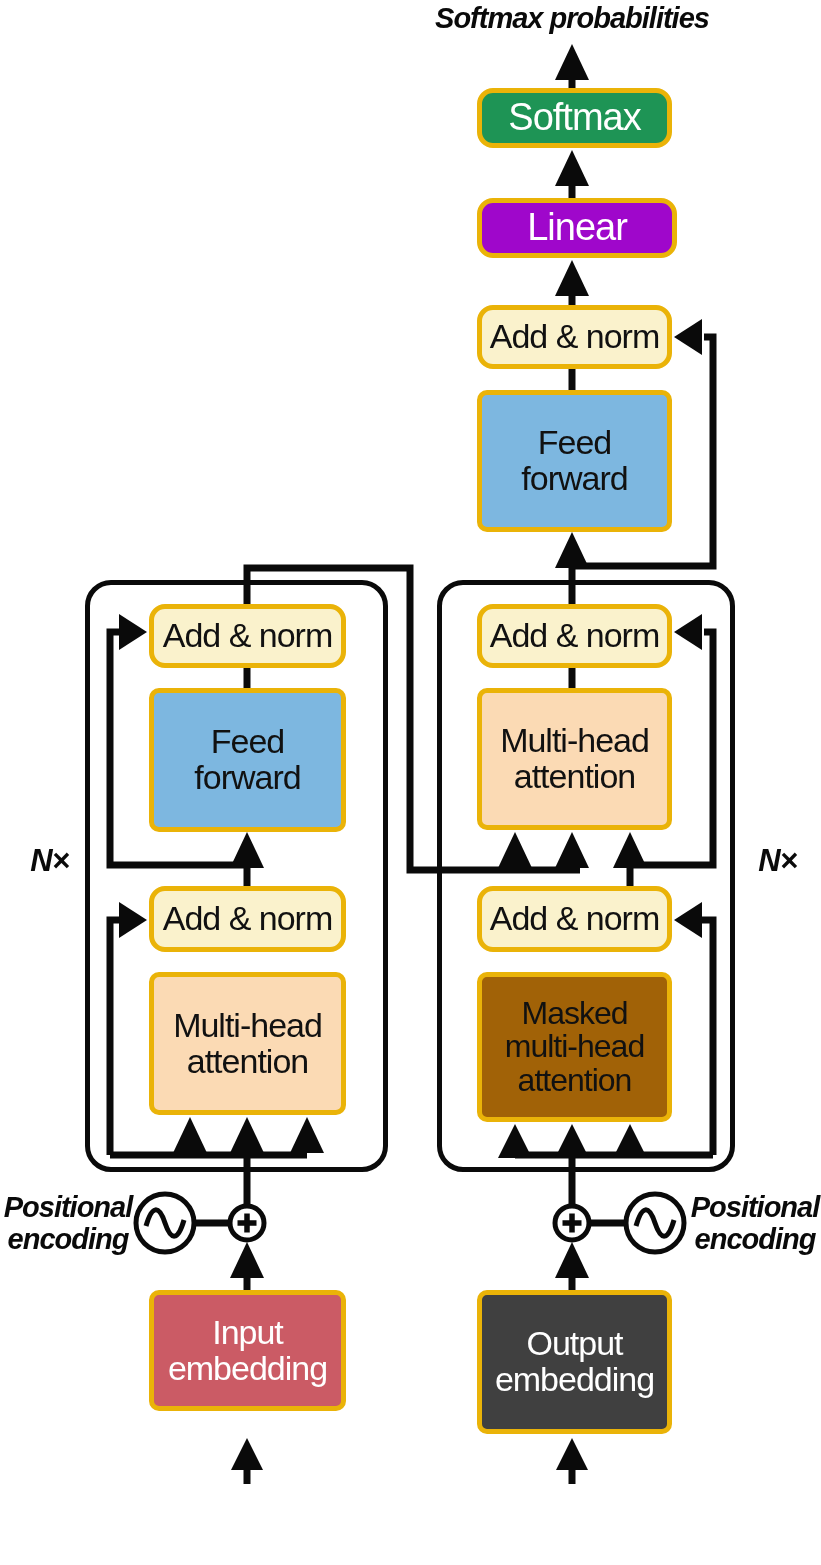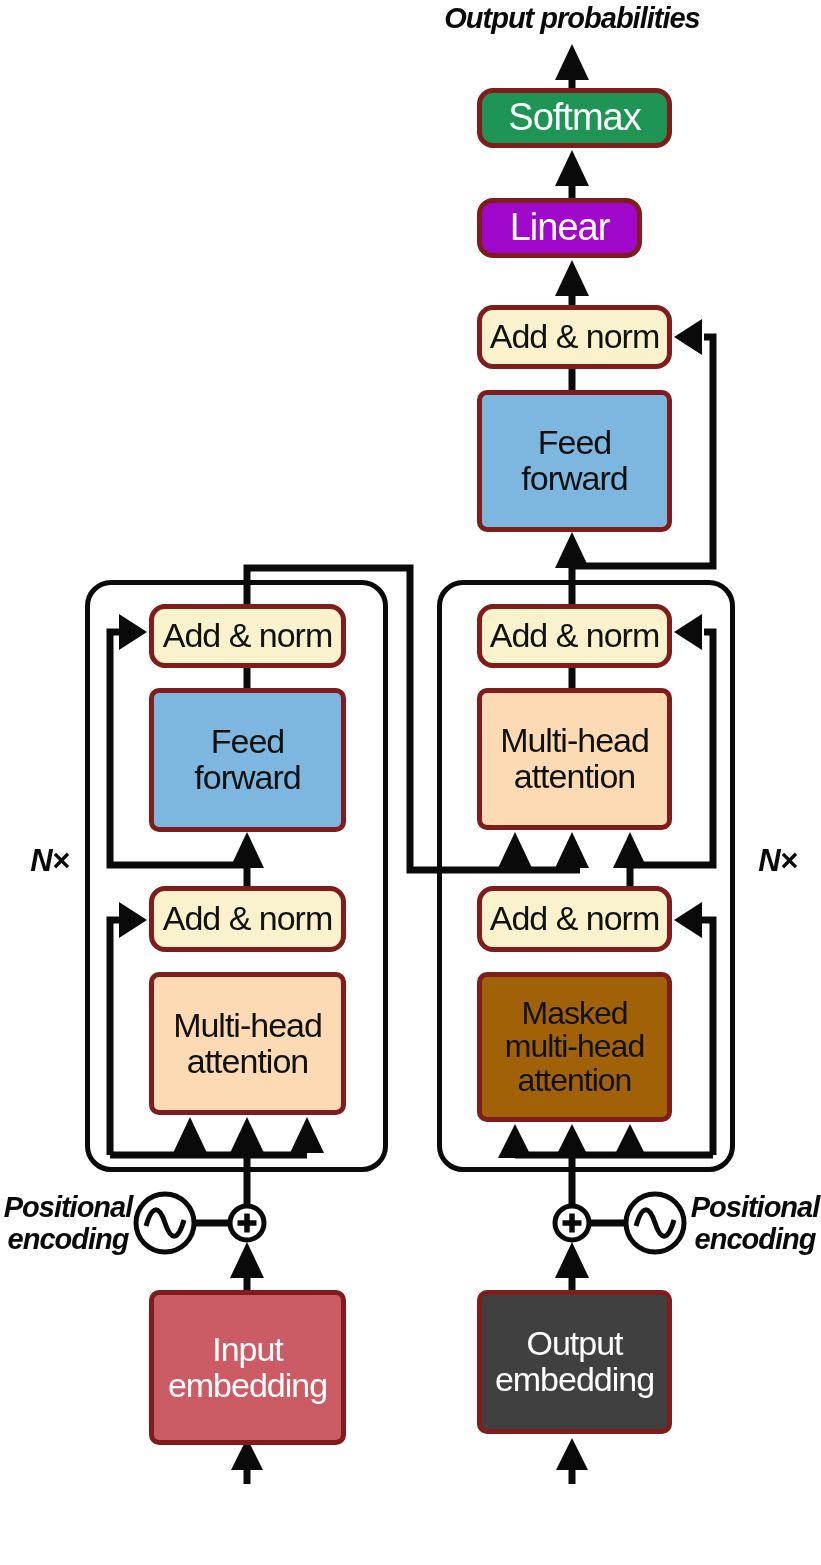--- a/index.html
+++ b/index.html
@@ -20,21 +20,21 @@
     position: absolute;
     box-sizing: border-box;
     border: 5px solid #0a0a0a;
     border-radius: 26px;
     background: transparent;
     z-index: 1;
   }
   .box {
     position: absolute;
     box-sizing: border-box;
-    border: 5px solid #7f1d1d;
+    border: 5px solid #eab308;
     display: flex;
     align-items: center;
     justify-content: center;
     text-align: center;
     white-space: pre-line;
     line-height: 1.05;
     letter-spacing: -1px;
     color: #111;
     font-size: 34px;
     z-index: 2;
@@ -123,37 +123,37 @@
     </g>
     <g>
       <circle cx="655" cy="1223" r="29" fill="#ffffff" stroke="#0a0a0a" stroke-width="5"></circle>
       <path d="M 636 1226 C 642 1205, 649 1205, 655 1223 C 661 1241, 668 1241, 674 1220" fill="none" stroke="#0a0a0a" stroke-width="5"></path>
     </g>
   </svg>
 
   <div class="container" style="left:85px; top:580px; width:303px; height:592px;"></div>
   <div class="container" style="left:437px; top:580px; width:298px; height:592px;"></div>
 
-  <div class="lbl" style="left:332px; top:2px; width:480px; font-size:29px;">Output probabilities</div>
+  <div class="lbl" style="left:332px; top:2px; width:480px; font-size:29px;">Softmax probabilities</div>
   <div class="box small whitetext" style="left: 477px; top: 88px; width: 195px; height: 60px; font-size: 38px; background-color: rgb(30, 148, 85);">Softmax</div>
-  <div class="box small whitetext" style="left: 477px; top: 198px; width: 165px; height: 60px; font-size: 38px; background-color: rgb(159, 7, 203);">Linear</div>
+  <div class="box small whitetext" style="left: 477px; top: 198px; width: 200px; height: 60px; font-size: 38px; background-color: rgb(159, 7, 203);">Linear</div>
   <div class="box small" style="left: 477px; top: 305px; width: 195px; height: 64px; background-color: rgb(250, 242, 204);">Add &amp; norm</div>
   <div class="box big" style="left: 477px; top: 390px; width: 195px; height: 142px; background-color: rgb(125, 183, 224);">Feed
 forward</div>
 
   <div class="lbl" style="left:12px; top:843px; width:75px; font-size:31px;">N×</div>
   <div class="box small" style="left: 149px; top: 604px; width: 197px; height: 64px; background-color: rgb(250, 242, 204);">Add &amp; norm</div>
   <div class="box big" style="left: 149px; top: 688px; width: 197px; height: 144px; background-color: rgb(125, 183, 224);">Feed
 forward</div>
   <div class="box small" style="left: 149px; top: 886px; width: 197px; height: 66px; background-color: rgb(250, 242, 204);">Add &amp; norm</div>
   <div class="box big" style="left: 149px; top: 972px; width: 197px; height: 143px; background-color: rgb(251, 218, 180);">Multi-head
 attention</div>
   <div class="lbl" style="left:0px; top:1191px; width:136px; font-size:29px; line-height:32px;">Positional
 encoding</div>
-  <div class="box big whitetext" style="left: 149px; top: 1290px; width: 197px; height: 155px; background-color: rgb(203, 91, 101);">Input
+  <div class="box big whitetext" style="left: 149px; top: 1290px; width: 197px; height: 121px; background-color: rgb(203, 91, 101);">Input
 embedding</div>
 
   <div class="lbl" style="left:740px; top:843px; width:75px; font-size:31px;">N×</div>
   <div class="box small" style="left: 477px; top: 604px; width: 195px; height: 64px; background-color: rgb(250, 242, 204);">Add &amp; norm</div>
   <div class="box big" style="left: 477px; top: 688px; width: 195px; height: 142px; background-color: rgb(251, 218, 180);">Multi-head
 attention</div>
   <div class="box small" style="left: 477px; top: 886px; width: 195px; height: 66px; background-color: rgb(250, 242, 204);">Add &amp; norm</div>
   <div class="box big" style="left: 477px; top: 972px; width: 195px; height: 150px; font-size: 32px; background-color: #a16207;">Masked
 multi-head
 attention</div>

